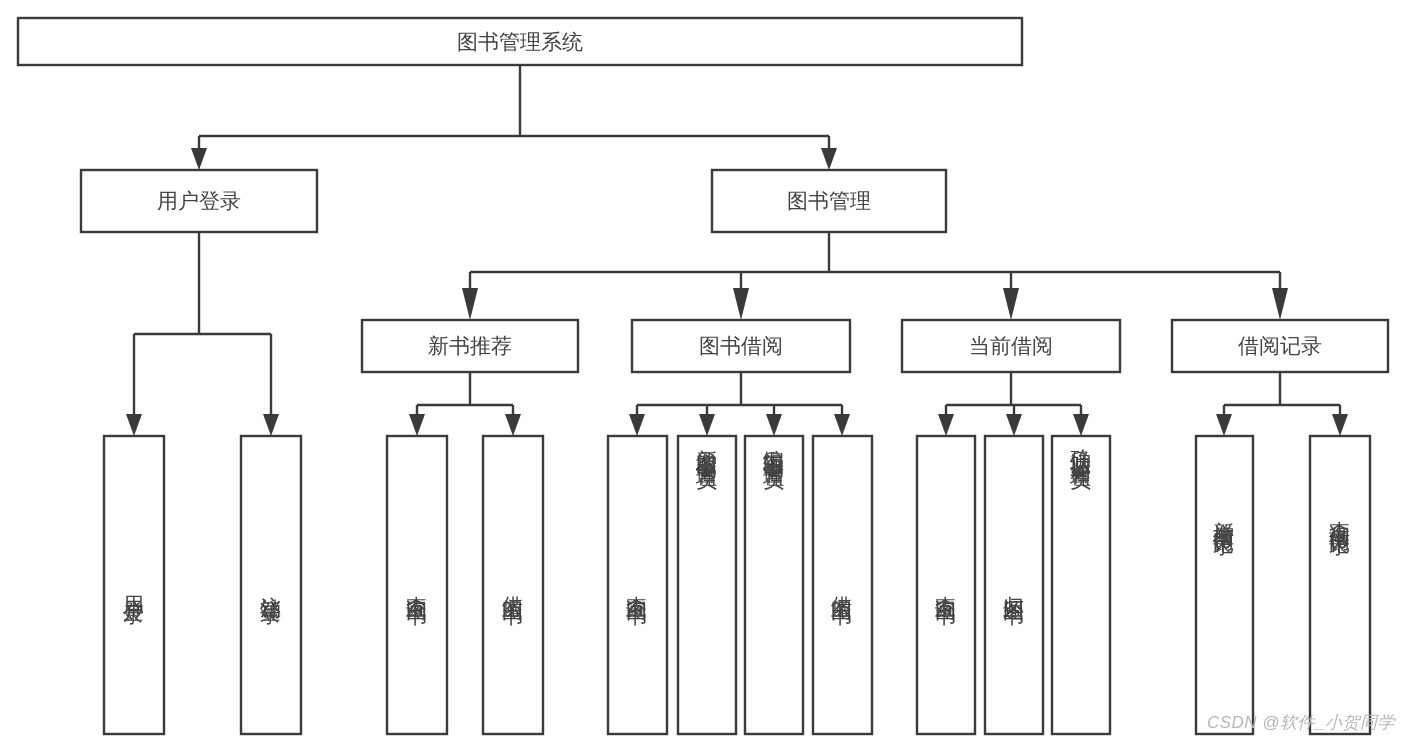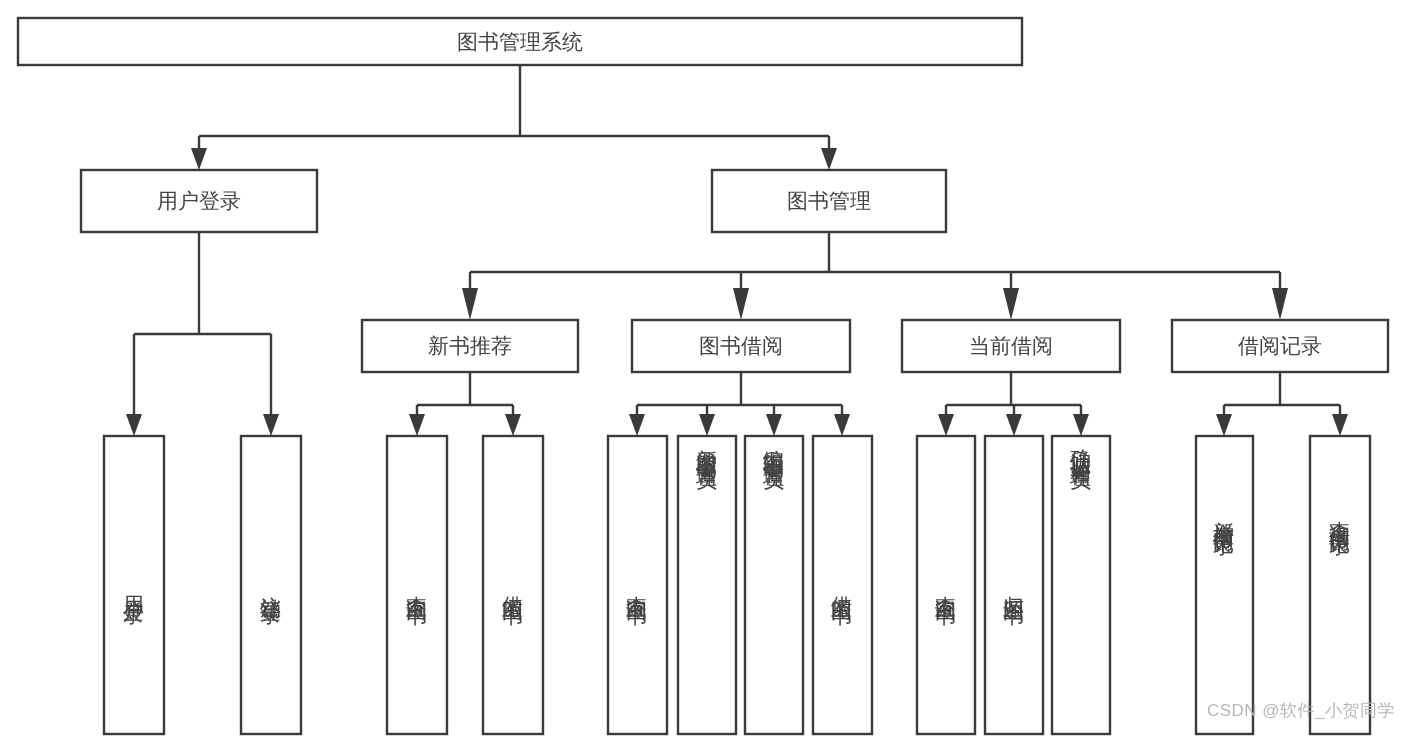--- a/index.html
+++ b/index.html
@@ -53,27 +53,28 @@
     font-family: "Liberation Sans", "DejaVu Sans", sans-serif;
     font-size: 21px;
     text-anchor: middle;
     writing-mode: vertical-rl;
     glyph-orientation-vertical: 0;
     letter-spacing: 3px;
   }
   .watermark {
     position: absolute;
     right: 10px;
-    bottom: 22px;
+    bottom: 10px;
     font-family: "Liberation Sans", "DejaVu Sans", sans-serif;
     font-size: 17px;
     color: #b6b6b6;
     letter-spacing: 0.5px;
     user-select: none;
     pointer-events: none;
+    font-style: italic;
   }
 </style>
 </head>
 <body>
 
 <div id="stage">
 
   <svg id="diagram" viewBox="0 0 1405 747">
 
     <g>

